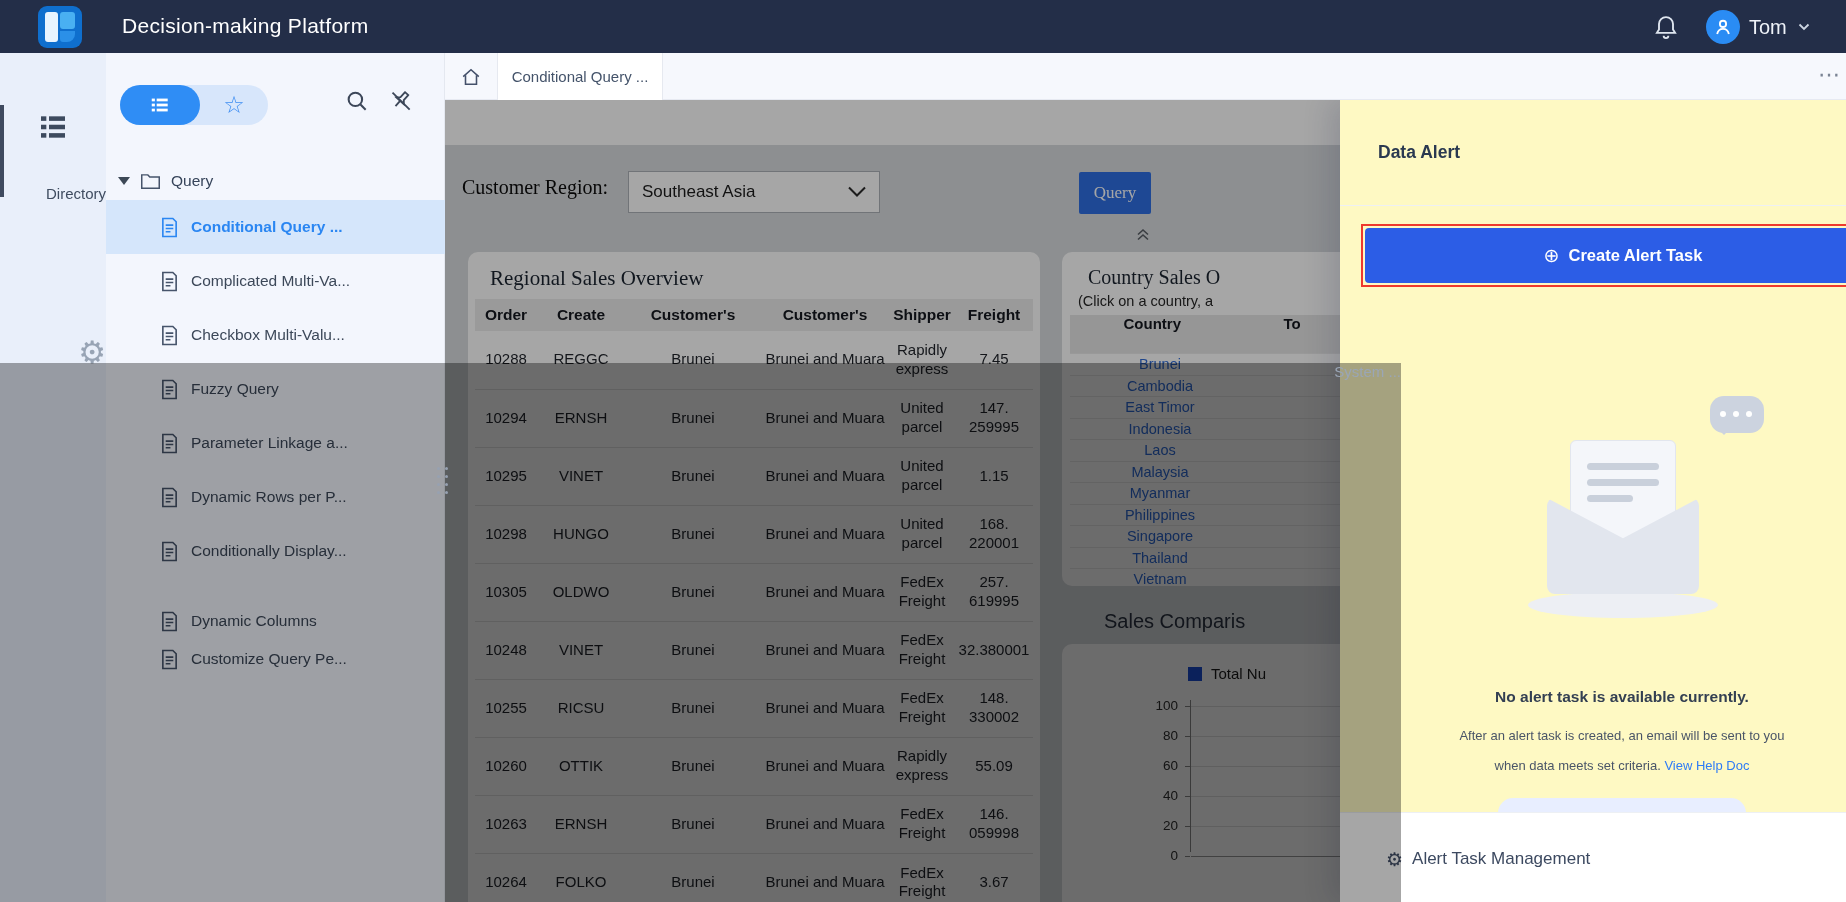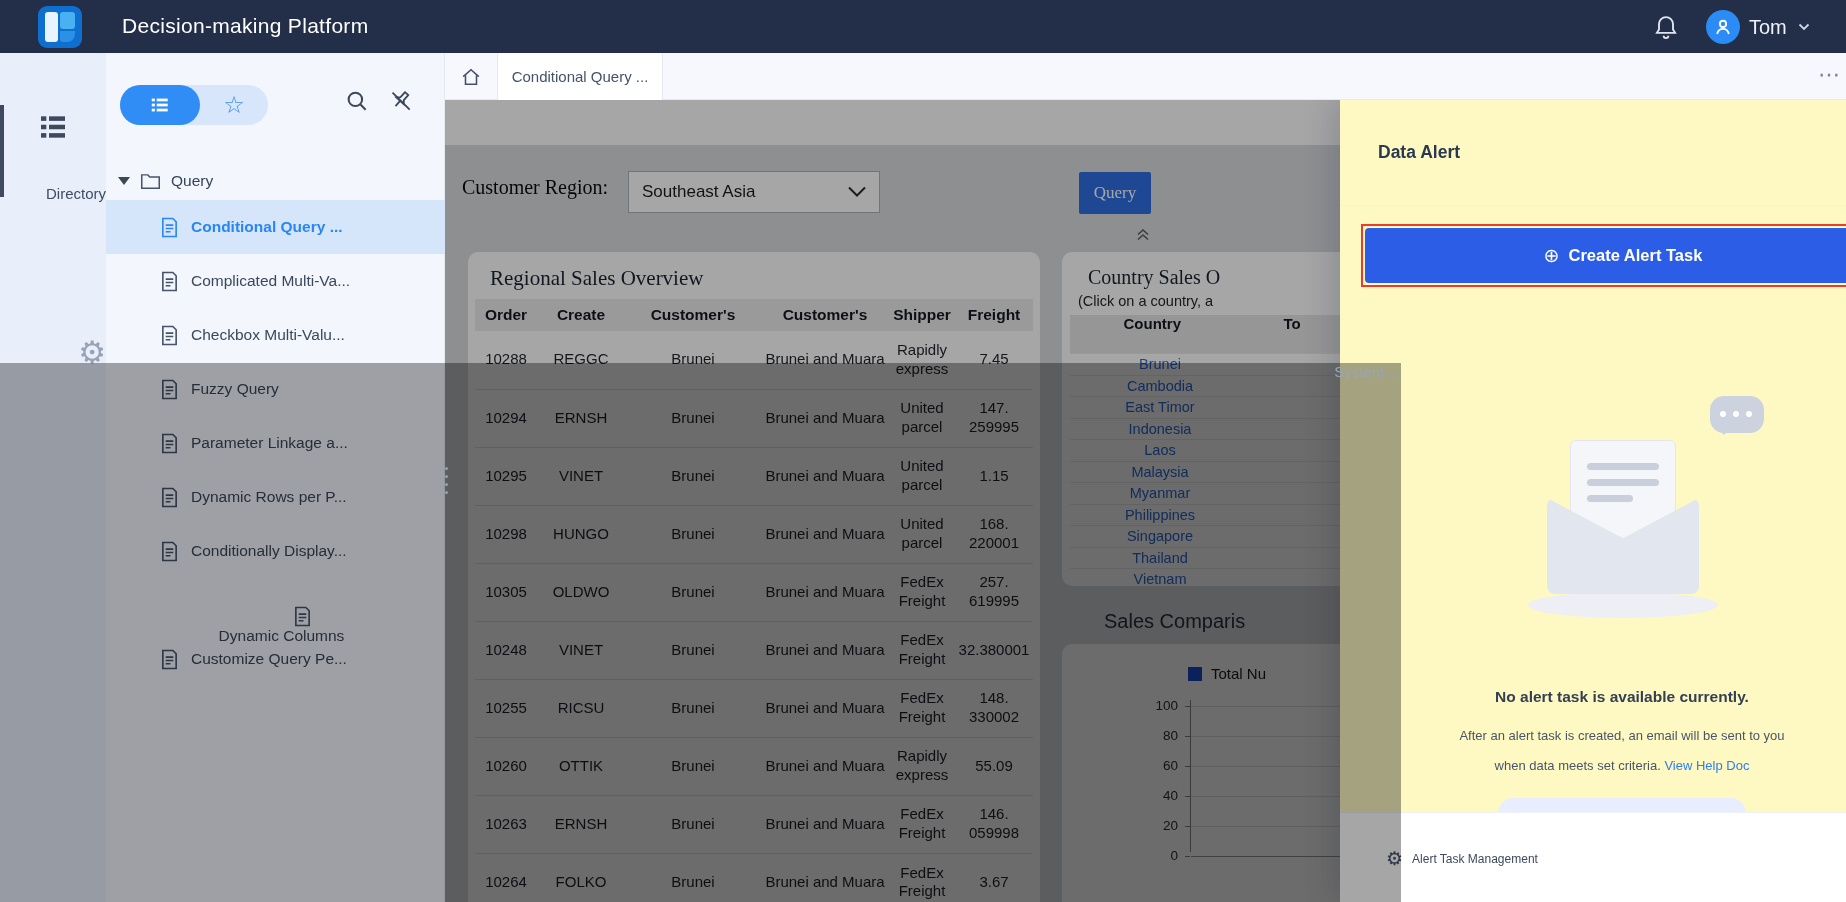--- a/index.html
+++ b/index.html
@@ -114,21 +114,21 @@
   .ill-bubble{position:absolute;left:370px;top:296px;width:54px;height:37px;border-radius:14px;background:#ccd3df;}
   .ill-bubble:after{content:"";position:absolute;left:8px;bottom:-8px;border:6px solid transparent;border-top-color:#ccd3df;}
   .ill-bubble i{position:absolute;top:15px;width:6px;height:6px;border-radius:50%;background:#fff;}
   .dw-h1{position:absolute;left:0;top:588px;width:564px;text-align:center;font-size:15.5px;font-weight:bold;color:#333f52;}
   .dw-p{position:absolute;left:0;width:564px;text-align:center;font-size:13px;color:#4a5568;}
   .dw-link{color:#2e7cf6;cursor:pointer;}
   .pill-cut{position:absolute;left:158px;top:698px;width:248px;height:30px;border-radius:15px;background:#e8eeff;}
   .dw-footer{position:absolute;left:0;top:712px;width:564px;height:90px;background:#fff;border-top:1px solid #edf0f4;}
   .ft-item{position:absolute;left:46px;top:36px;display:flex;align-items:center;gap:9px;cursor:pointer;}
   .ft-gear{font-size:19px;color:#44516a;line-height:1;}
-  .ft-label{font-size:12px;color:#3c4960;}
+  .ft-label{font-size:17px;color:#3c4960;}
   .dw-scroll{position:absolute;left:553px;top:115px;width:7px;height:558px;border-radius:4px;background:#e2e4e9;cursor:pointer;}
 
   svg{display:block;}
 </style>
 </head>
 <body>
 
 <div class="stage">
 
   <div class="topbar">
@@ -273,21 +273,21 @@
     </div>
     <div class="tree-item" style="top:471px;">
       <span class="doc">
           <svg width="19" height="21" viewBox="0 0 20 22" fill="none" stroke="currentColor" stroke-width="1.7">
             <path d="M3 1.5h10.5l3.5 3.5v15.5H3z"></path>
             <path d="M6 8.5h8M6 12h8M6 15.5h5"></path>
           </svg>
         </span>
       <span class="lbl">Conditionally Display...</span>
     </div>
-    <div class="tree-item" style="top:553px;flex-direction:column;">
+    <div class="tree-item" style="top:541px;">
       <span class="doc">
           <svg width="19" height="21" viewBox="0 0 20 22" fill="none" stroke="currentColor" stroke-width="1.7">
             <path d="M3 1.5h10.5l3.5 3.5v15.5H3z"></path>
             <path d="M6 8.5h8M6 12h8M6 15.5h5"></path>
           </svg>
         </span>
       <span class="lbl">Dynamic Columns</span>
     </div>
     <div class="tree-item" style="top:579px;">
       <span class="doc">

